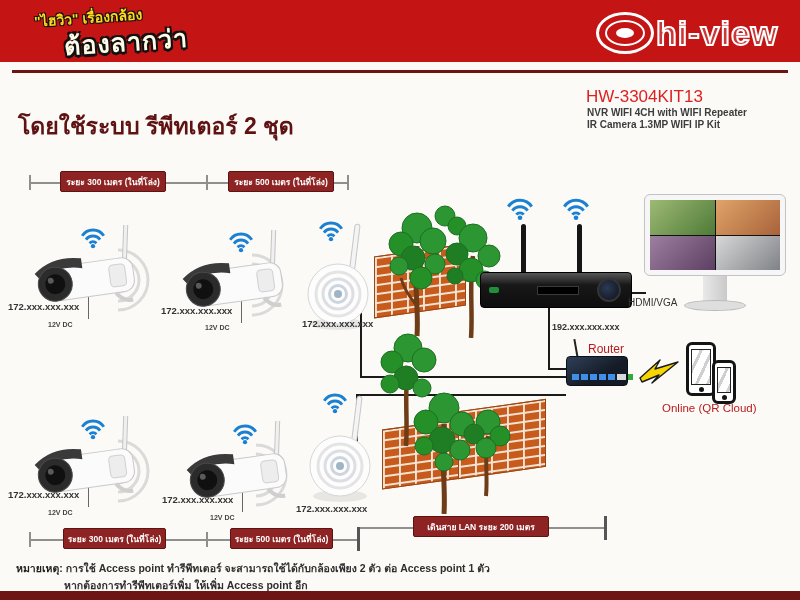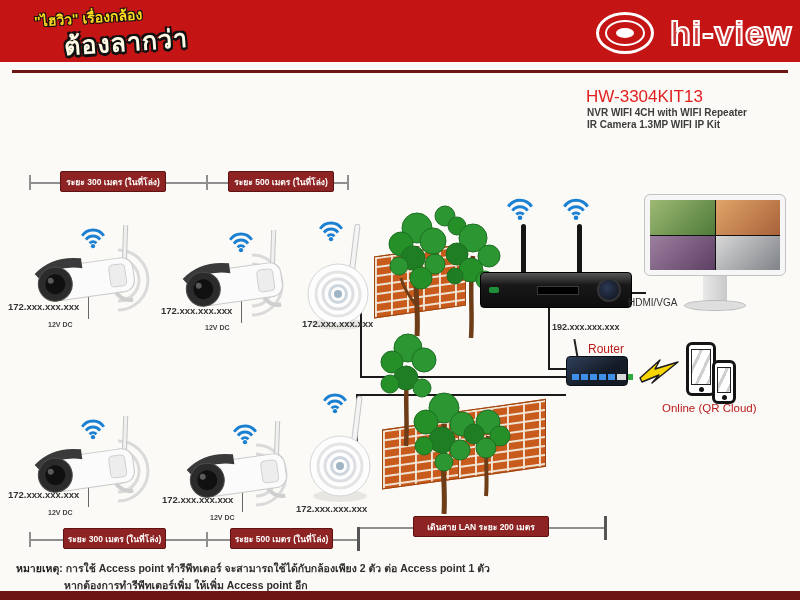--- a/index.html
+++ b/index.html
@@ -9,21 +9,21 @@
   .nowrap { white-space:nowrap; }
 
   
   .banner { left:0; top:0; width:800px; height:62px; background:#c41414; }
   .tagline1 { left:34px; top:7px; font-size:14px; font-weight:700; color:#ffd91e;
               text-shadow:-1px -1px 0 #111,1px -1px 0 #111,-1px 1px 0 #111,1px 1px 0 #111;
               transform:rotate(-4deg); }
   .tagline2 { left:64px; top:22px; font-size:25px; font-weight:700; color:#fffbe6; letter-spacing:1px;
               text-shadow:-2px -2px 0 #111,2px -2px 0 #111,-2px 2px 0 #111,2px 2px 0 #111, 0 3px 0 #111;
               transform:rotate(-4deg); }
-  .brand-wrap { left:596px; top:12px; display:flex; align-items:center; gap:16px; }
+  .brand-wrap { left:596px; top:12px; display:flex; align-items:center; gap:2px; }
   .eye-outer { width:58px; height:42px; border:3px solid #fff; border-radius:50%; position:relative; }
   .eye-mid { position:absolute; left:6px; top:5px; width:40px; height:26px; border:2px solid #fff; border-radius:50%; }
   .eye-core { position:absolute; left:17px; top:13px; width:18px; height:10px; background:#fff; border-radius:50%; }
   .brand-text { font-size:34px; font-weight:700; letter-spacing:1px; color:rgba(255,255,255,0.15);
                 -webkit-text-stroke:2px #ffffff; }
   .separator { left:12px; top:70px; width:776px; height:3px; background:#6d1414; }
   .title-line { left:18px; font-size:23px; font-weight:700; color:#5e1212; }
   .model { left:586px; top:87px; font-size:17px; font-weight:400; color:#e01f1f; }
   .spec { left:587px; font-size:10px; font-weight:700; color:#3c3c3c; }
 
@@ -99,20 +99,21 @@
     <div class="abs brand-wrap">
       <div class="eye-outer">
         <div class="eye-mid"></div>
           <div class="eye-core"></div>
       </div>
       <div class="brand-text">hi-view</div>
     </div>
   </div>
   <div class="abs separator"></div>
 
+  <div class="abs title-line" style="top:108px;">โดยใช้ระบบ รีพีทเตอร์ 2 ชุด</div>
 
   <div class="abs model">HW-3304KIT13</div>
   <div class="abs spec" style="top:107px;">NVR WIFI 4CH with WIFI Repeater</div>
   <div class="abs spec" style="top:119px;">IR Camera 1.3MP WIFI IP Kit</div>
 
   <div class="abs meas-line" style="left:30px;top:182px;width:318px;"></div>
   <div class="abs tick" style="left:29px;top:175px;height:15px;"></div>
   <div class="abs tick" style="left:206px;top:175px;height:15px;"></div>
   <div class="abs tick" style="left:347px;top:175px;height:15px;"></div>
   <div class="abs meas-box" style="left:60px;top:171px;width:106px;height:21px;">ระยะ 300 เมตร (ในที่โล่ง)</div>

